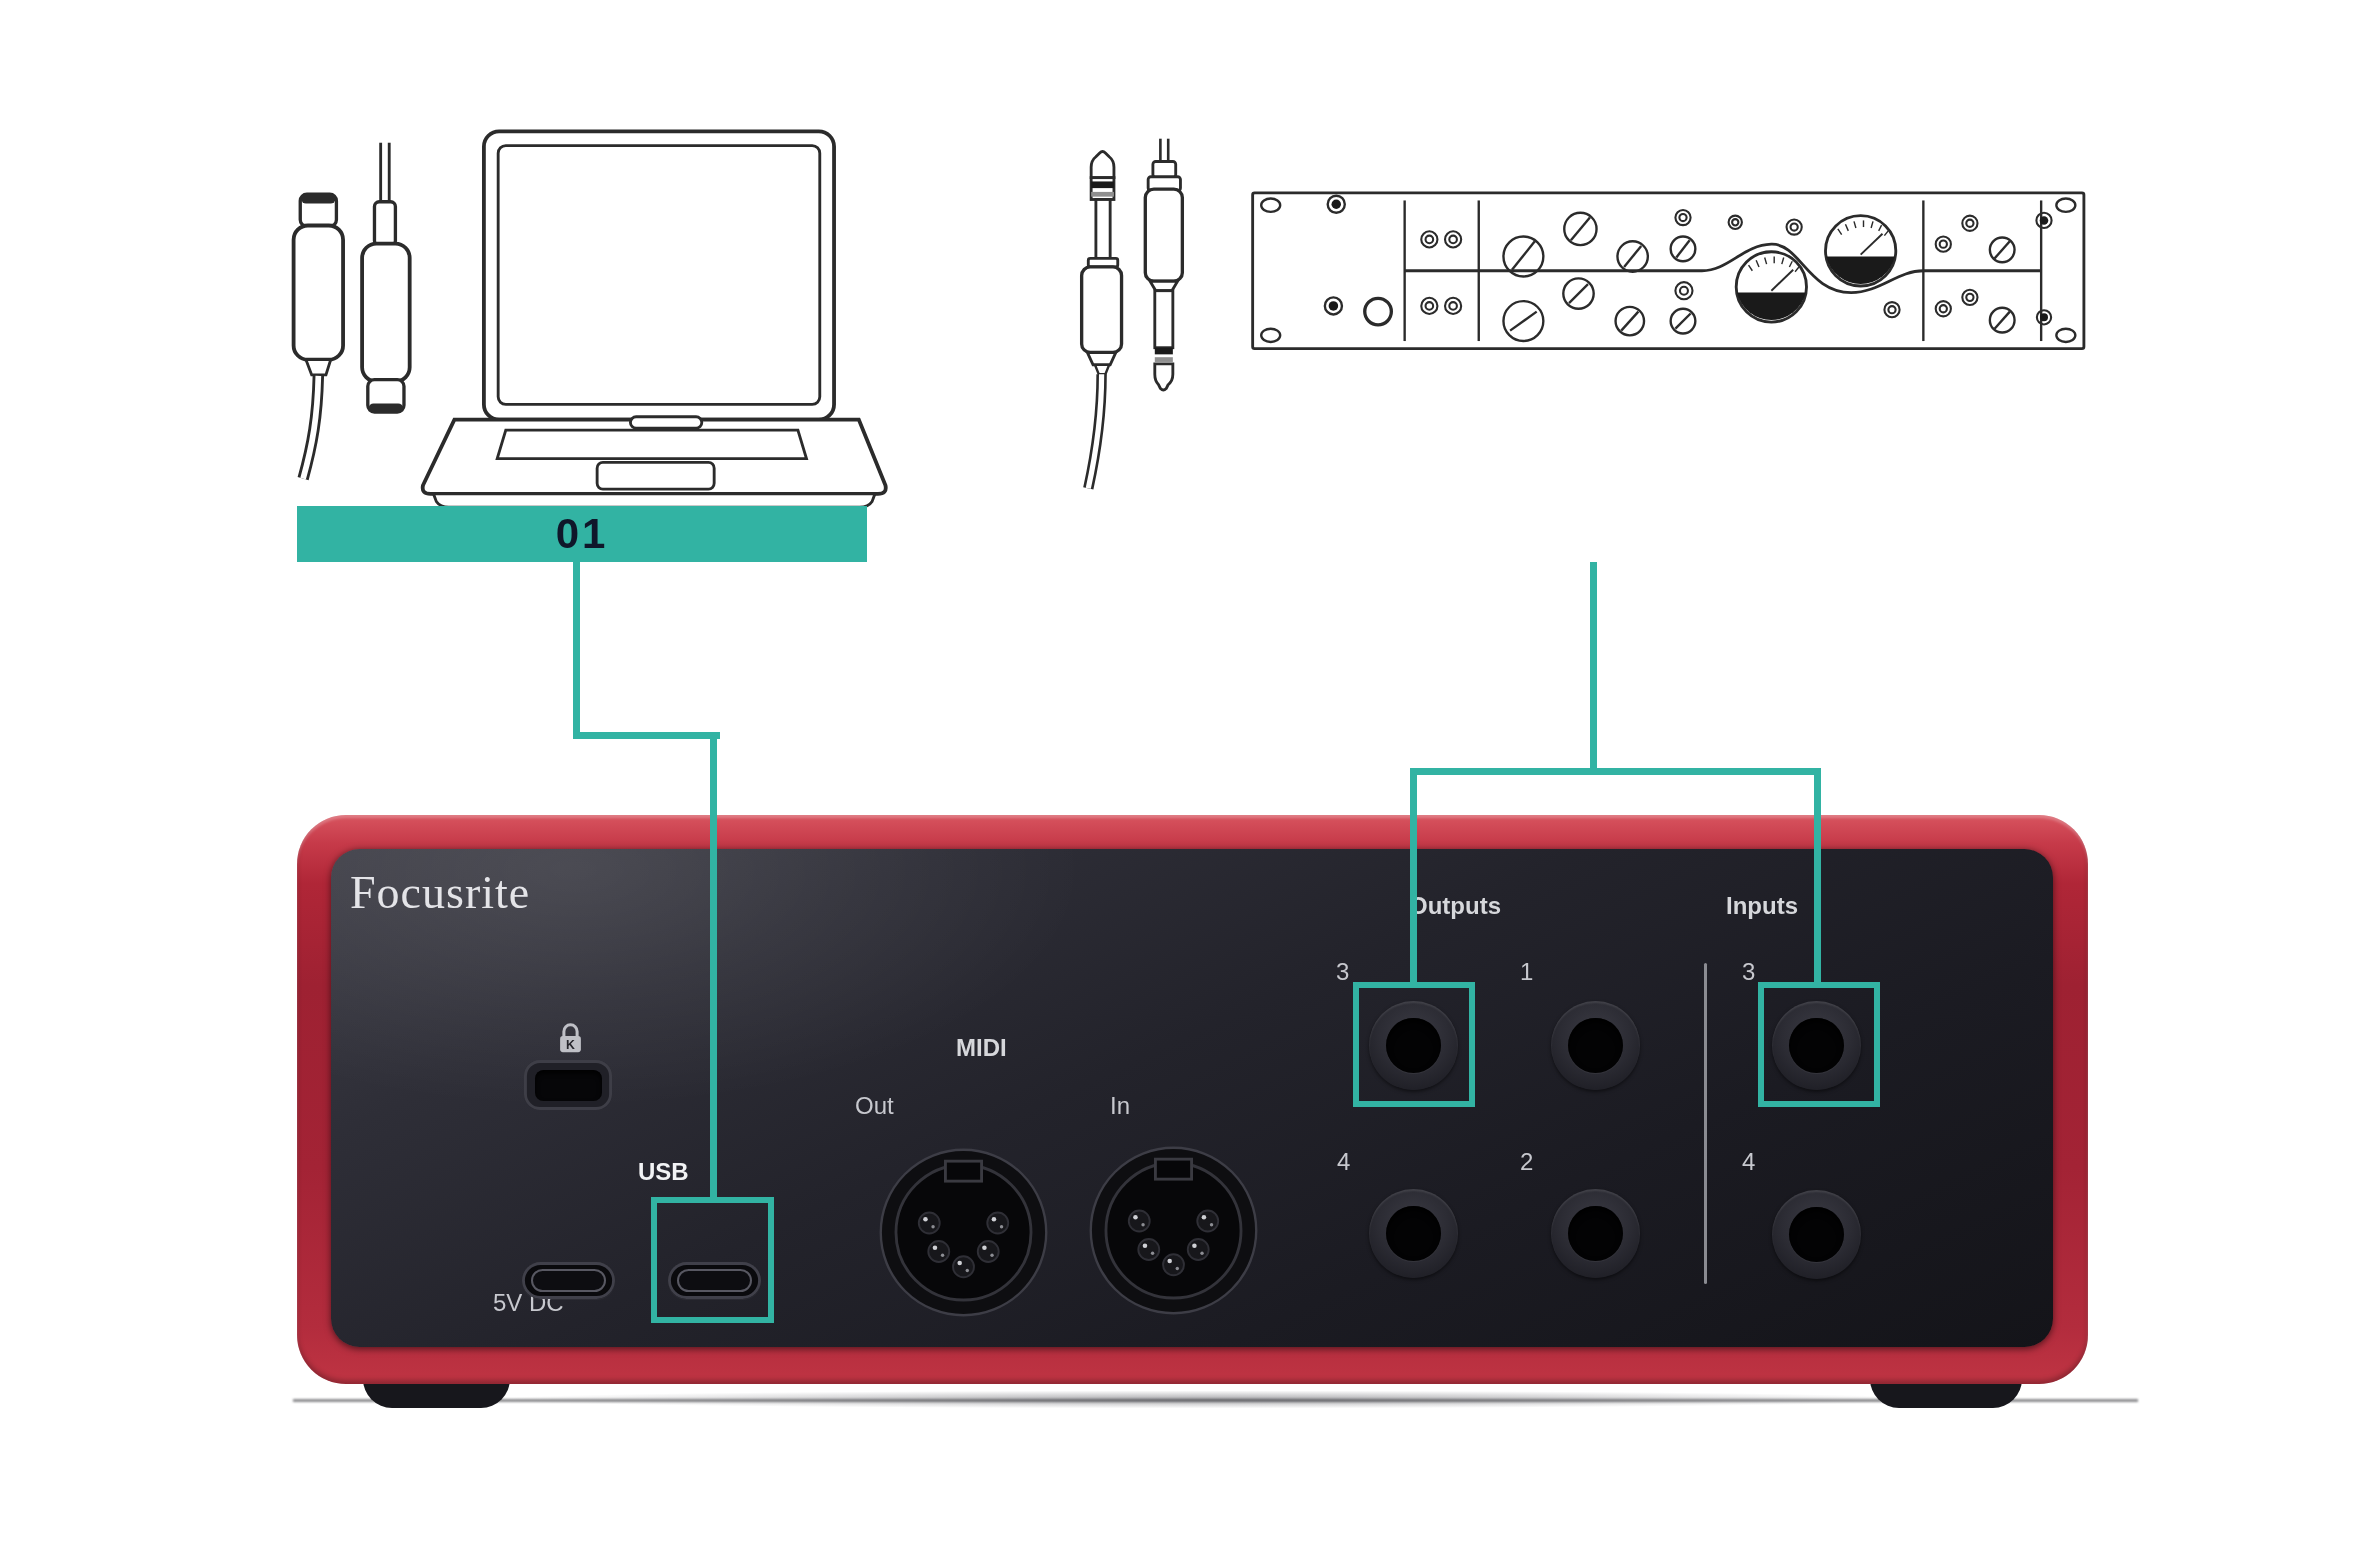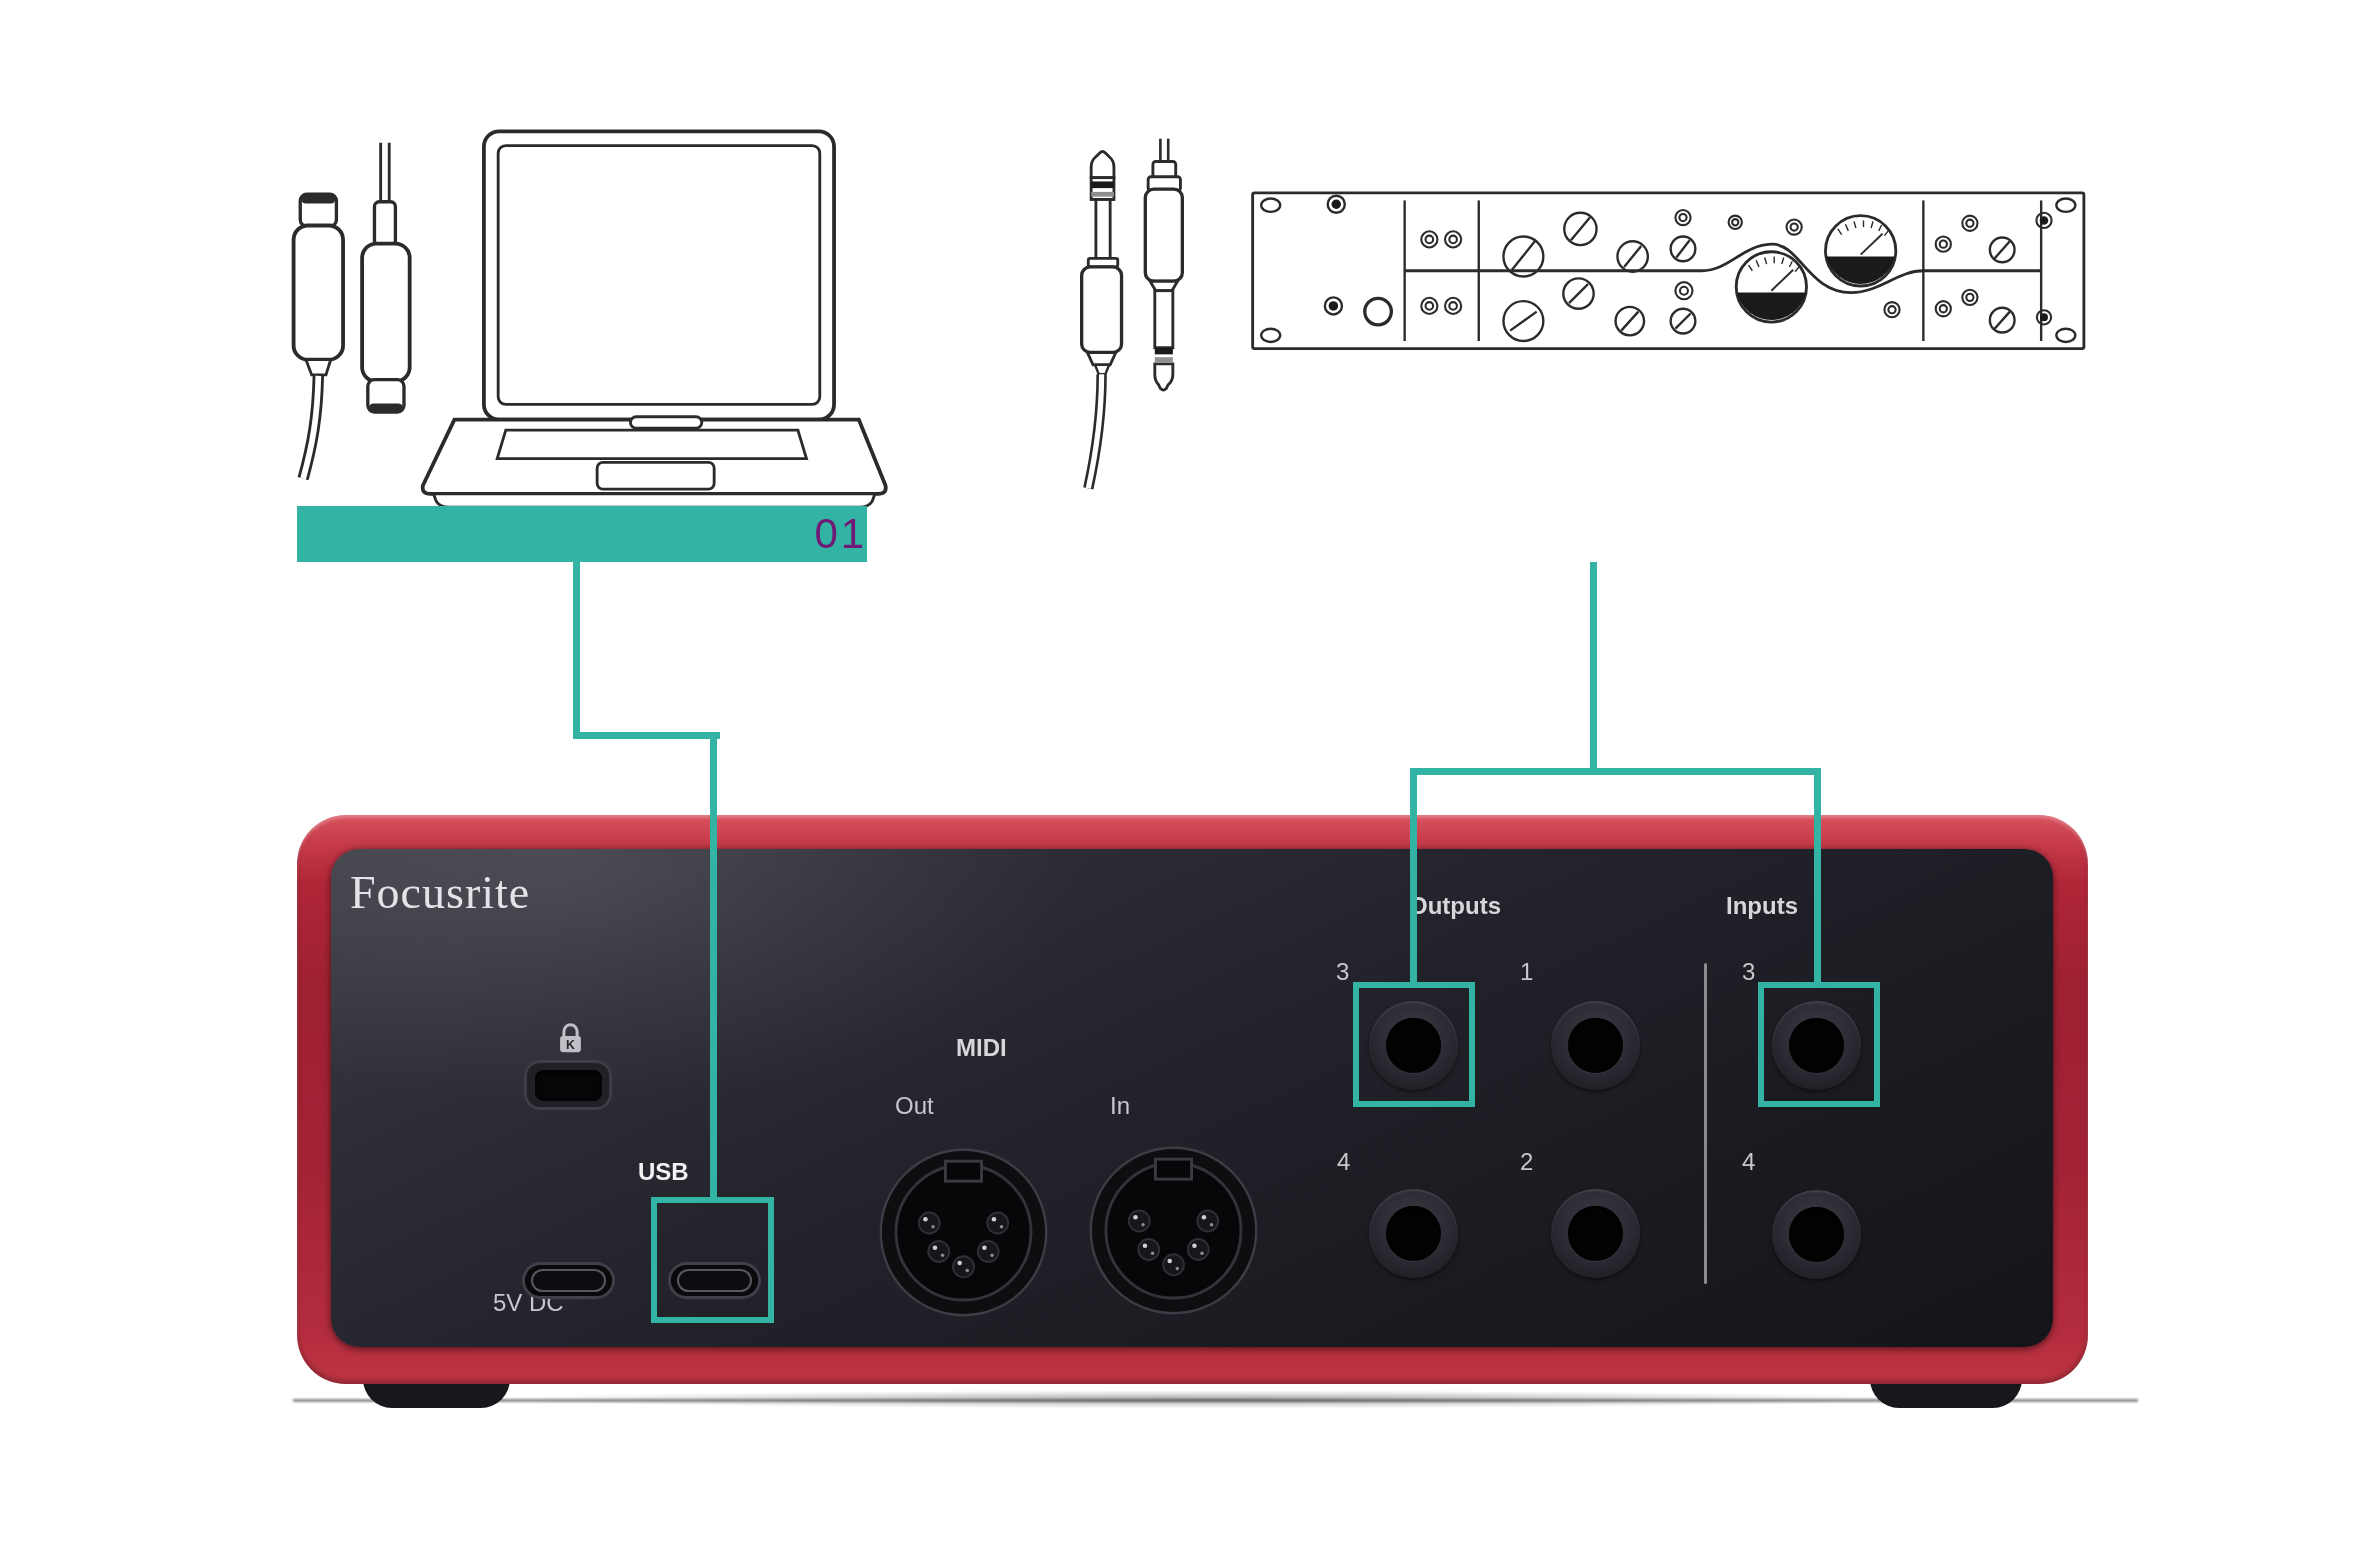--- a/index.html
+++ b/index.html
@@ -1,23 +1,23 @@
 <!DOCTYPE html>
 <html style="font-size:15px"><head>
 <meta charset="utf-8">
 <style>
   html,body{margin:0;padding:0;background:#ffffff;}
   #stage{position:relative;width:2378px;height:1567px;background:#ffffff;overflow:hidden;
          font-family:"Liberation Sans",sans-serif;}
   .abs{position:absolute;}
 
   
-  .banner{position:absolute;height:56px;background:var(--teal);color:#701a75;
-          display:flex;align-items:center;justify-content:flex-end;
-          font-size:42px;letter-spacing:2.9px;font-weight:400;}
+  .banner{position:absolute;height:56px;background:var(--teal);color:#0f172a;
+          display:flex;align-items:center;justify-content:center;
+          font-size:42px;letter-spacing:2.9px;font-weight:700;}
   .tline{position:absolute;background:var(--teal);}
   .tbox{position:absolute;border:6.7px solid var(--teal);background:transparent;}
 
   
   #device-body{position:absolute;left:297px;top:815px;width:1791px;height:569px;border-radius:49px;
     background:linear-gradient(180deg,#d8545f 0%,#c63a49 5%,#b02637 12%,#9e2132 30%,#a32335 62%,#b32c3d 90%,#bf3443 100%);
     box-shadow:inset 0 2.9px 2.9px rgba(255,255,255,.25), inset 0 -3.8px 5.7px rgba(0,0,0,.25);}
   #device-panel{position:absolute;left:331px;top:849px;width:1722px;height:498px;border-radius:28.5px;
     background:radial-gradient(856px 399px at 14% 4%,rgba(255,255,255,.10),rgba(255,255,255,0) 60%),
                linear-gradient(155deg,#3e3e47 0%,#2e2e37 22%,#23232b 45%,#1b1b22 70%,#141419 100%);
@@ -253,21 +253,21 @@
   <div class="plabel" style="left:493px;top:1289px;width:152px">5V DC</div>
   <div class="usbc" style="left:522px;top:1262px">
     <div class="usbc-inner"></div>
   </div>
   <div class="plabel white" style="left:638px;top:1158px;width:152px">USB</div>
   <div class="usbc" style="left:668px;top:1262px">
     <div class="usbc-inner"></div>
   </div>
 
   <div class="plabel bold" style="left:956px;top:1034px">MIDI</div>
-  <div class="plabel" style="left:895px;top:1092px;width:133px">Out</div>
+  <div class="plabel" style="left:855px;top:1092px;width:133px">Out</div>
   <div class="plabel" style="left:1110px;top:1092px;width:133px">In</div>
 
   <svg class="abs" style="left:876px;top:1145px" width="175" height="175" viewBox="0 0 184 184">
     <circle cx="92" cy="92" r="87" fill="#0e0e11" stroke="#3d3d46" stroke-width="2.5"></circle>
     <circle cx="92" cy="92" r="71" fill="#070709" stroke="#33333a" stroke-width="3"></circle>
     <rect x="73" y="17" width="38" height="21" fill="#070709" stroke="#3a3a41" stroke-width="3"></rect>
     <g>
       <circle cx="56" cy="82" r="11" fill="#17171b" stroke="#2f2f36" stroke-width="2"></circle>
       <circle cx="128" cy="82" r="11" fill="#17171b" stroke="#2f2f36" stroke-width="2"></circle>
       <circle cx="66" cy="112" r="11" fill="#17171b" stroke="#2f2f36" stroke-width="2"></circle>

